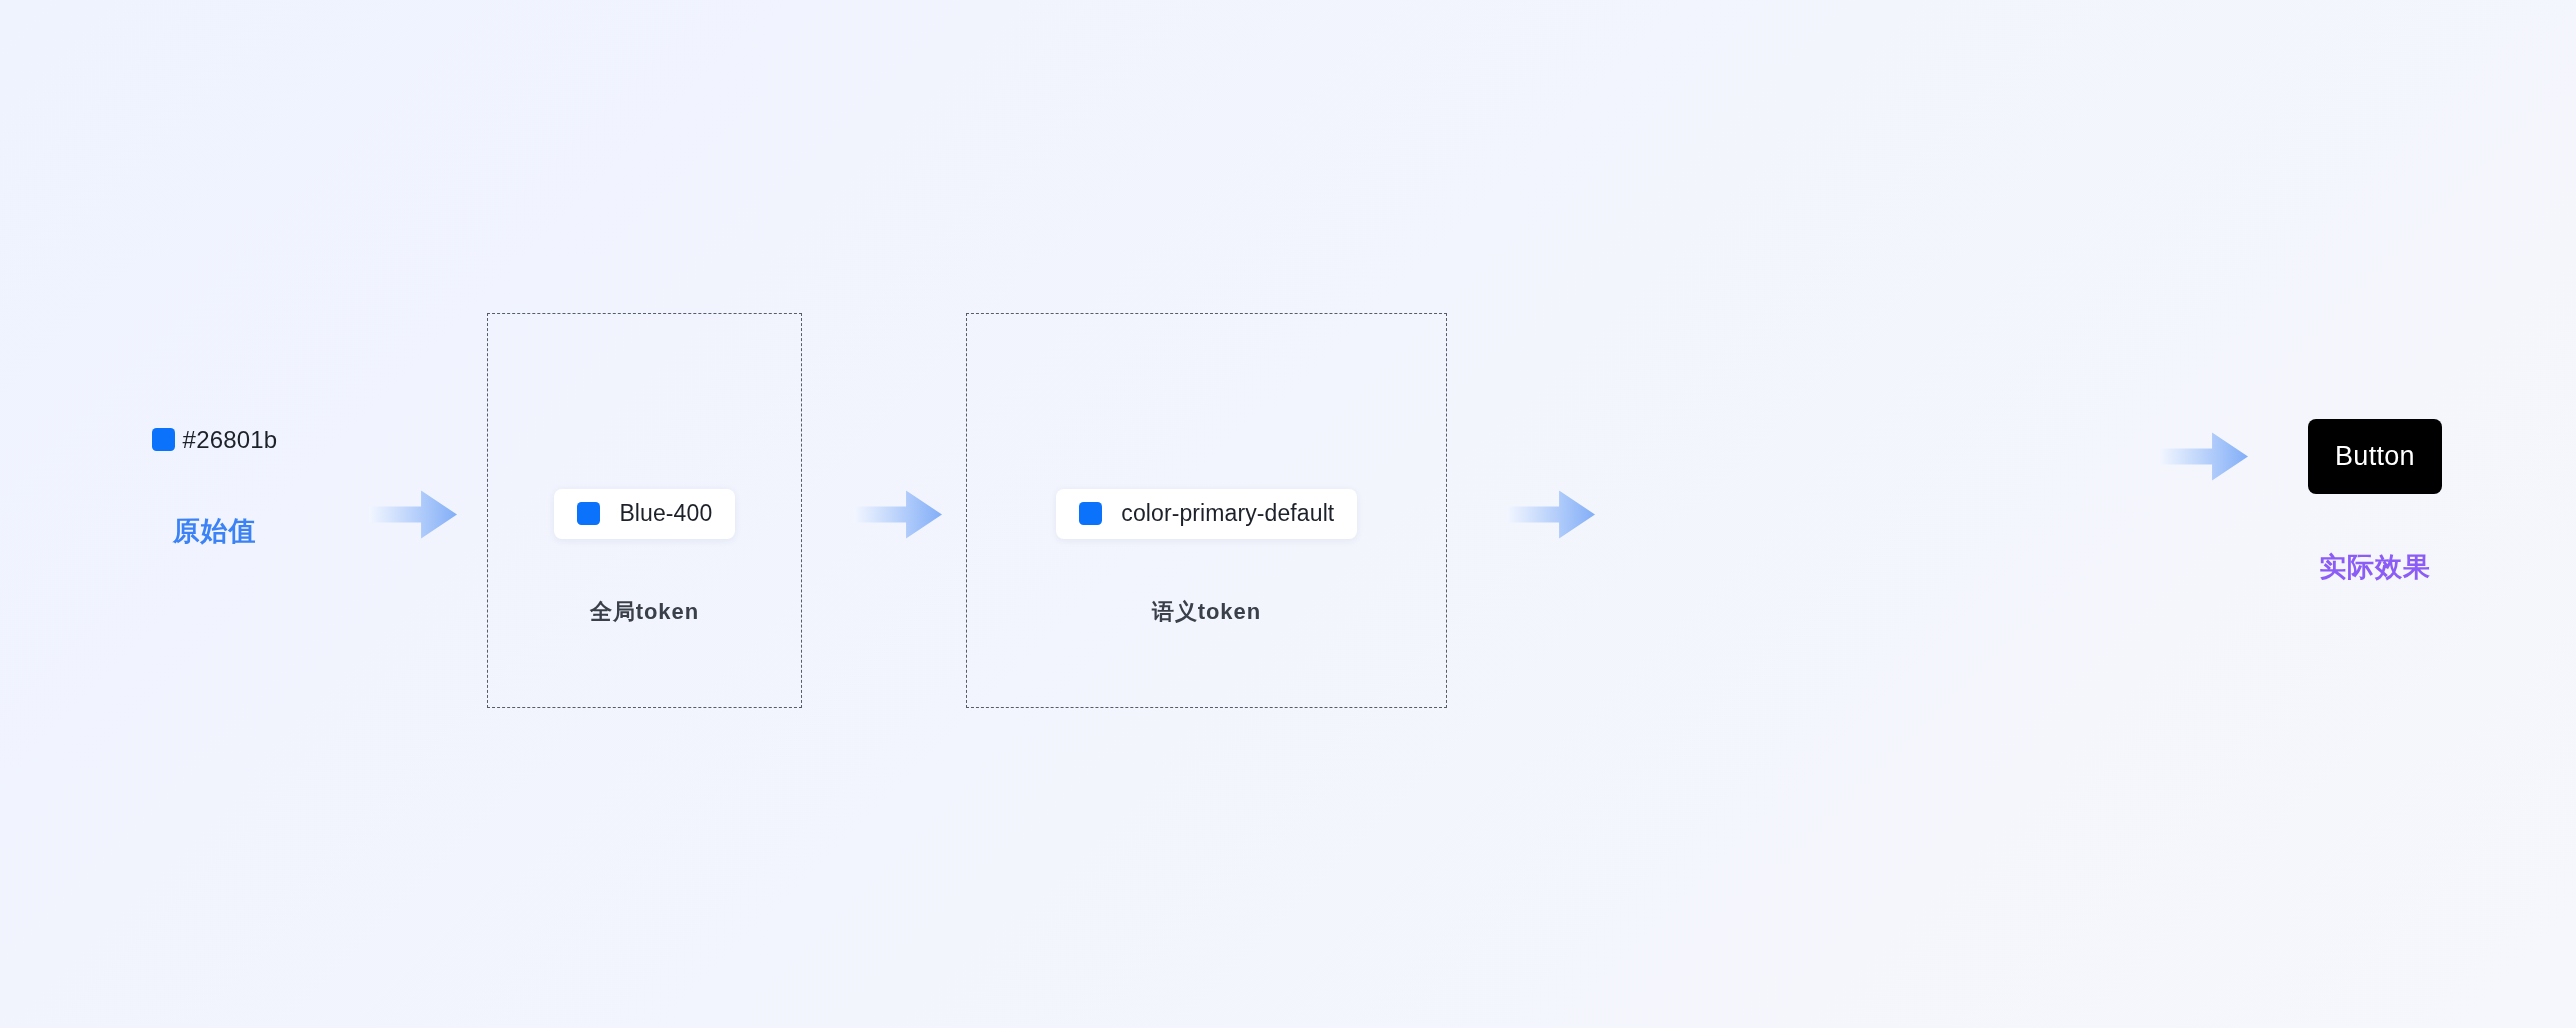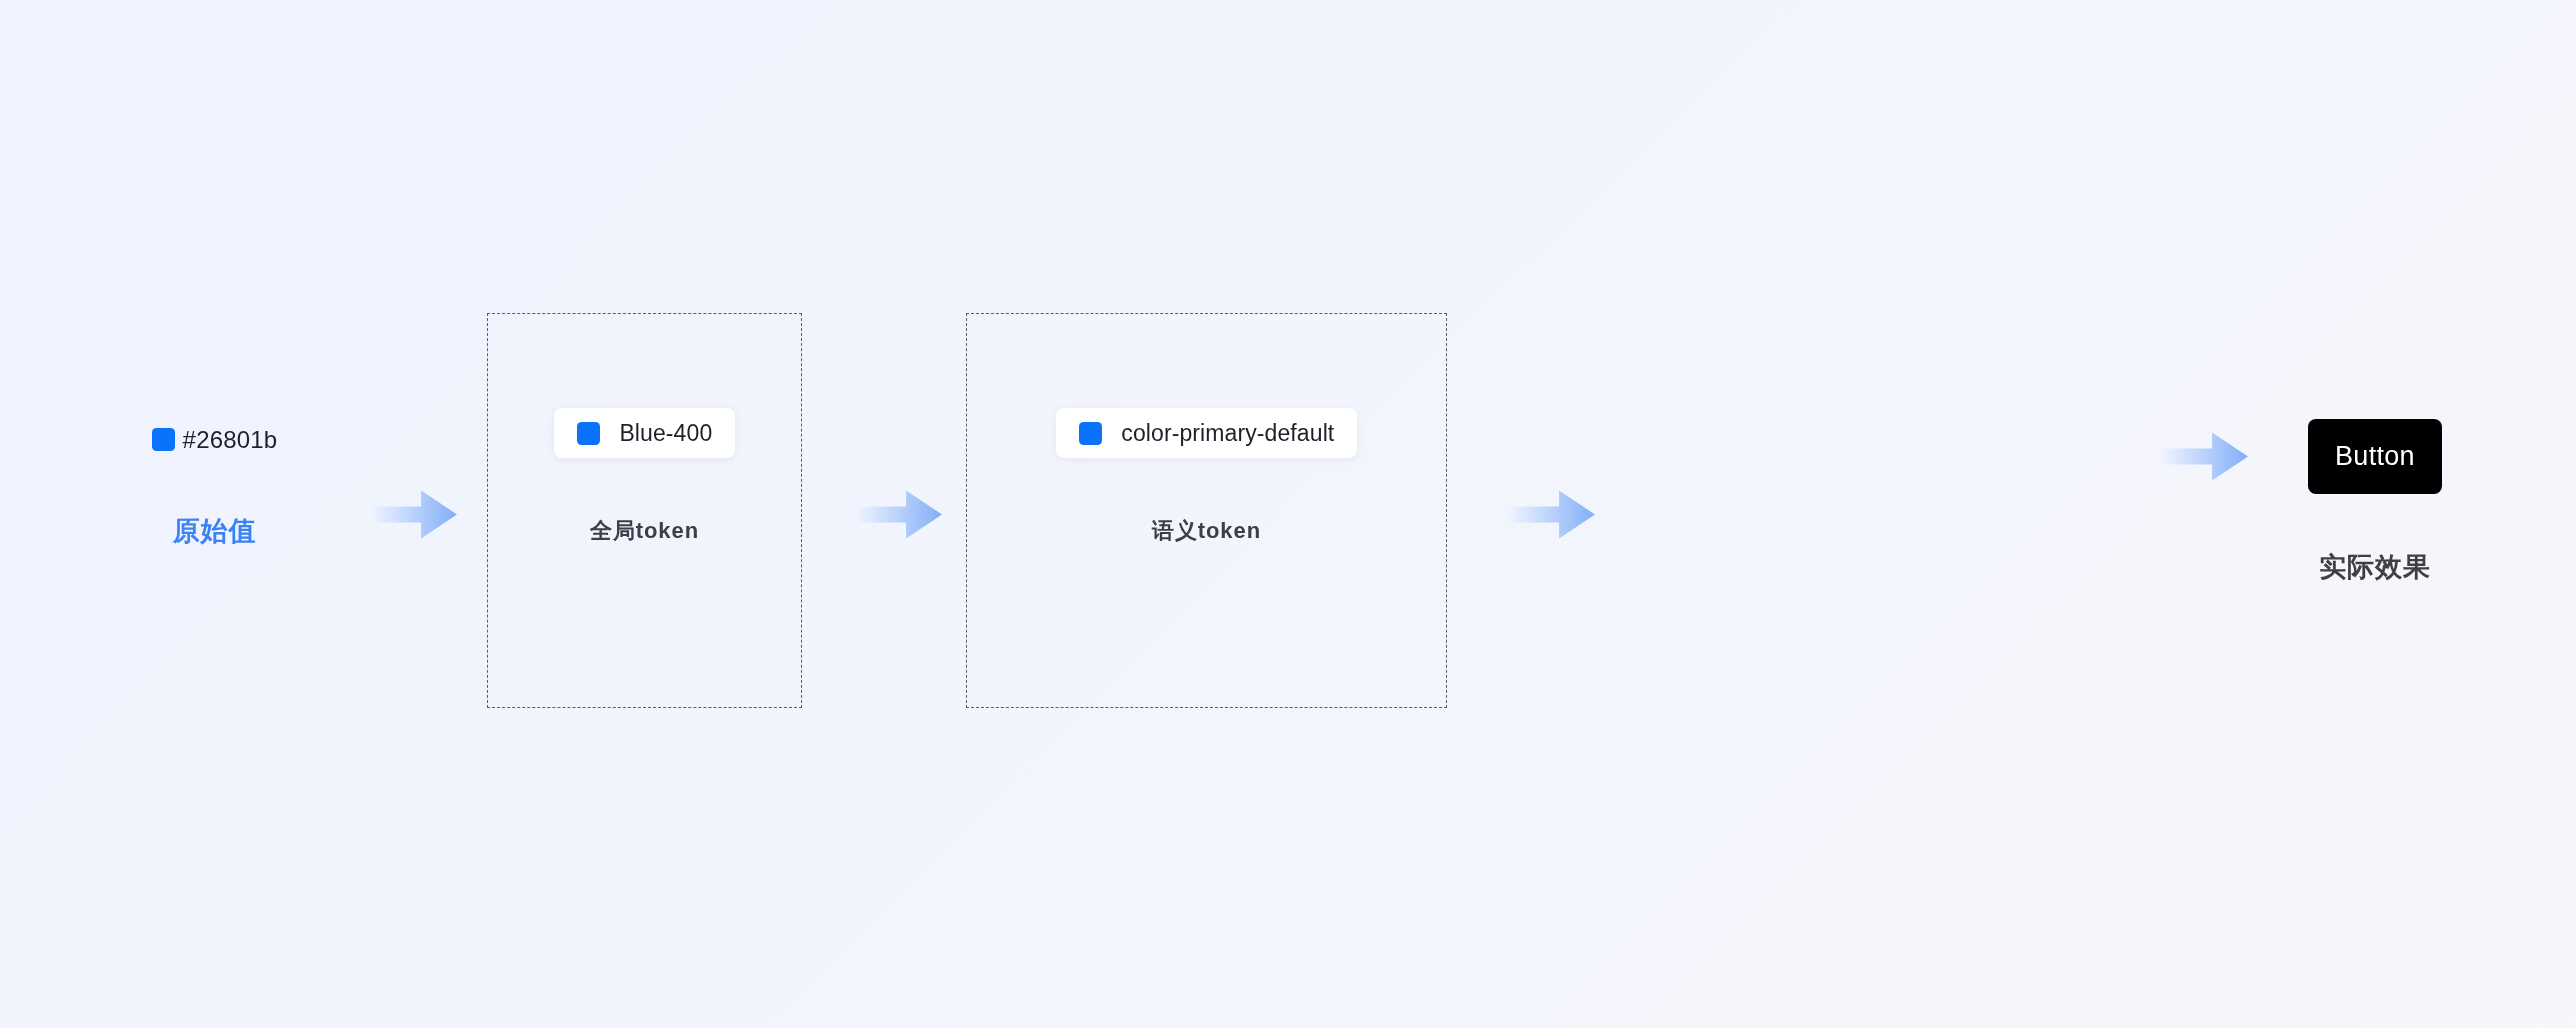--- a/index.html
+++ b/index.html
@@ -64,20 +64,21 @@
   
   .token-box {
     position: absolute;
     top: 313px;
     height: 395px;
     border: 1.8px dashed #555e68;
     box-sizing: border-box;
     display: flex;
     flex-direction: column;
     align-items: center;
+    justify-content: center;
   }
   .token-box-1 { left: 487px;  width: 315px; }
   .token-box-2 { left: 966px; width: 481px; }
   .token-box-3 { left: 1626px; width: 483px; }
 
   .chip {
     margin-top: 94px;
     background: #ffffff;
     border-radius: 8px;
     box-shadow: 0 1.8px 7.2px rgba(35, 60, 120, 0.07);
@@ -131,21 +132,21 @@
     color: #ffffff;
     font-size: 27px;
     font-family: "Liberation Sans", sans-serif;
     letter-spacing: 0.3px;
     cursor: pointer;
     padding: 0;
   }
   .result-caption {
     margin-top: 55px;
     font-size: 27px;
-    color: #404040;
+    color: #8b5cf6;
     font-weight: 600;
     letter-spacing: 0.9px;
     white-space: nowrap;
   }
 </style>
 </head>
 <body style="background: linear-gradient(135deg, rgb(239, 243, 254) 0%, rgb(246, 247, 252) 100%);">
 
 <div class="stage">
 

